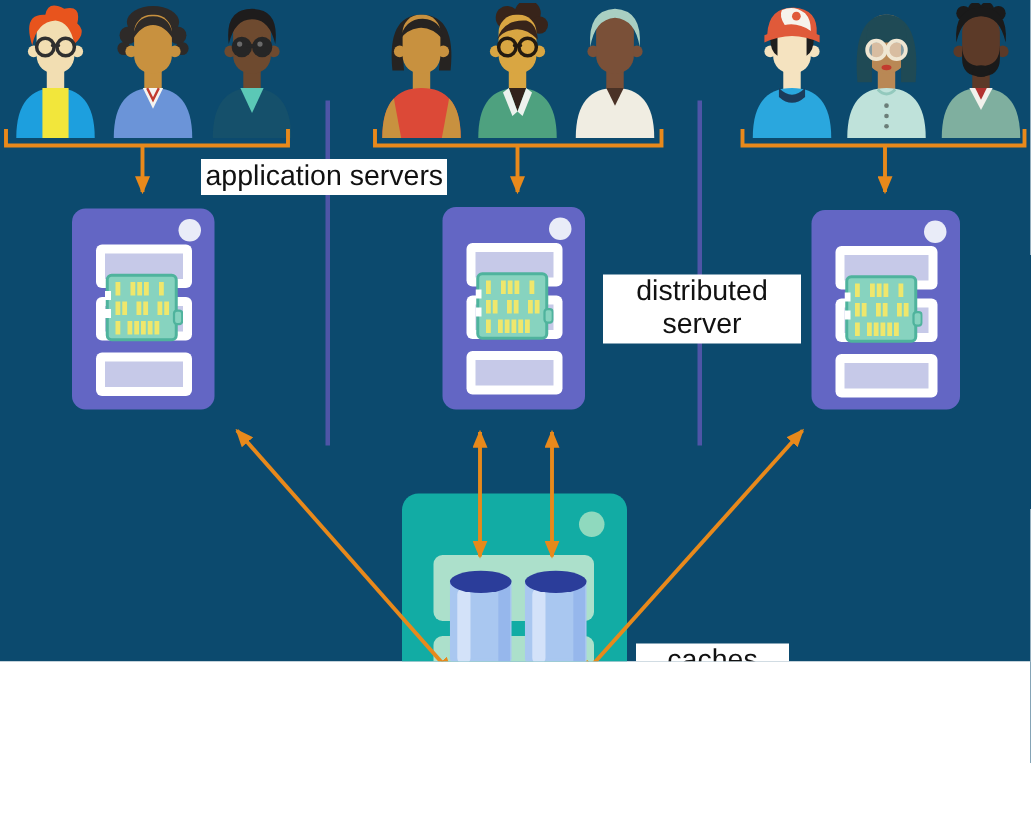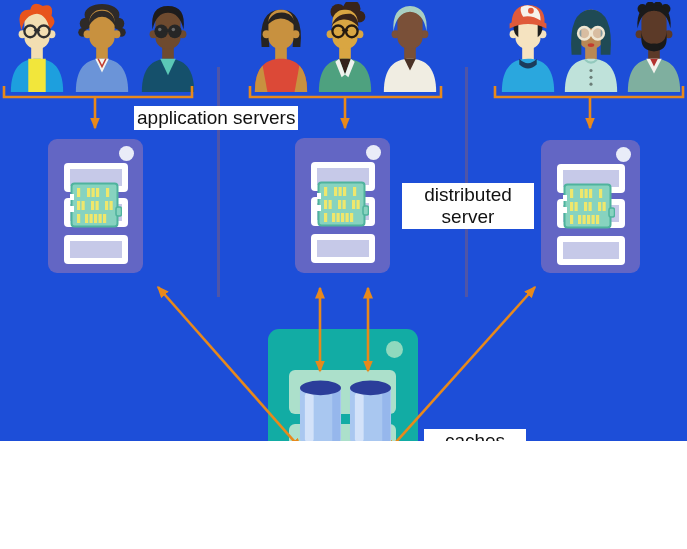--- a/index.html
+++ b/index.html
@@ -1,16 +1,16 @@
 <!DOCTYPE html>
 <html><head>
 <meta charset="utf-8">
 <style>
   html,body{margin:0;padding:0;background:#fff;}
-  #canvas{position:relative;width:687px;height:441px;background:#1d4ed8;overflow:hidden;
+  #canvas{position:relative;width:687px;height:441px;background:#0c4a6e;overflow:hidden;
           font-family:"Liberation Sans",sans-serif;}
   .divider{position:absolute;width:3px;background:var(--divider);z-index:1;}
   .person{position:absolute;width:62px;height:90px;z-index:2;}
   .app-server{position:absolute;background:var(--server-body);border-radius:9px;z-index:2;}
   .srv-light{position:absolute;right:9px;top:7px;width:15px;height:15px;border-radius:50%;
              background:var(--server-light);}
   .slot{position:absolute;left:16px;right:15px;height:29px;background:var(--server-slot);border-radius:4px;}
   .slot>span{position:absolute;left:6px;right:6px;top:6px;bottom:6px;background:var(--server-slot-inner);}
   .slot.s1{top:24px}.slot.s2{top:59px}.slot.s3{top:96px}
   .chip{position:absolute;left:22px;top:43px;}

